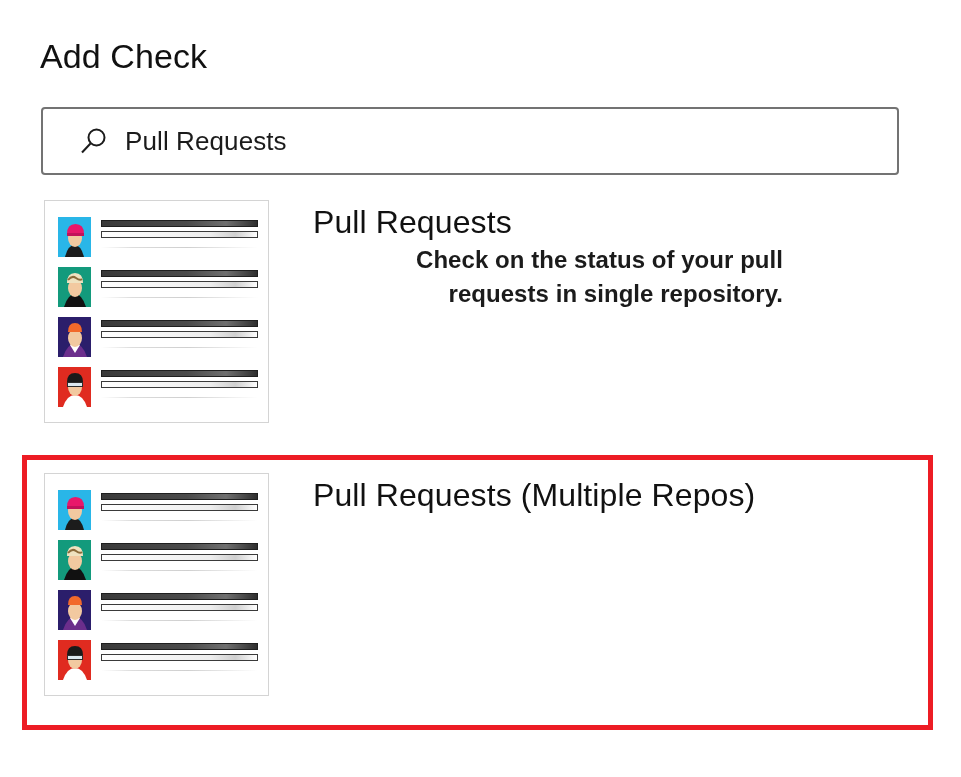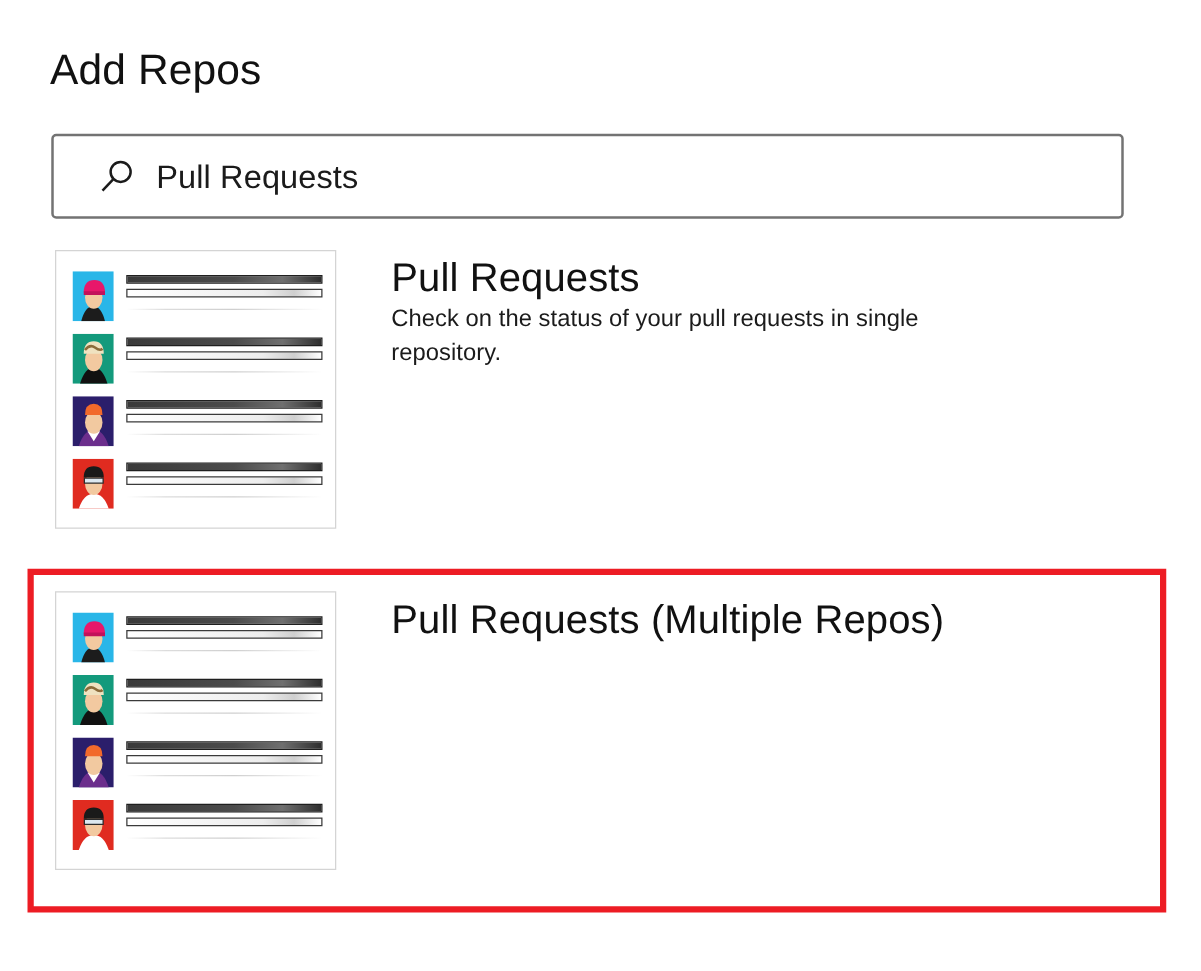--- a/index.html
+++ b/index.html
@@ -148,34 +148,35 @@
   .result-title {
     font-size: 32px;
     font-weight: 400;
     color: #111111;
     line-height: 1.15;
     letter-spacing: 0.1px;
     margin: 0 0 2px 0;
     white-space: nowrap;
   }
   .result-desc {
-    font-size: 19px;
-    font-weight: 400;
+    font-size: 24px;
+    font-weight: 700;
     color: #1b1b1b;
     line-height: 1.42;
     letter-spacing: 0.05px;
     margin: 0;
     max-width: 470px;
+    text-align: right;
   }
   #result-row-1 .result-desc { max-width: 580px; }
 </style>
 </head>
 <body>
 
-<div class="page-title">Add Repos</div>
+<div class="page-title">Add Check</div>
 
 <div class="search-box">
   <svg class="search-icon" viewBox="0 0 30 30">
     <circle cx="17.5" cy="11.5" r="8" fill="none" stroke="#1b1b1b" stroke-width="2"></circle>
     <line x1="11.5" y1="17.5" x2="3" y2="26.5" stroke="#1b1b1b" stroke-width="2"></line>
   </svg>
   <span class="search-value">Pull Requests</span>
 </div>
 
 <div class="result-row" id="result-row-0">

